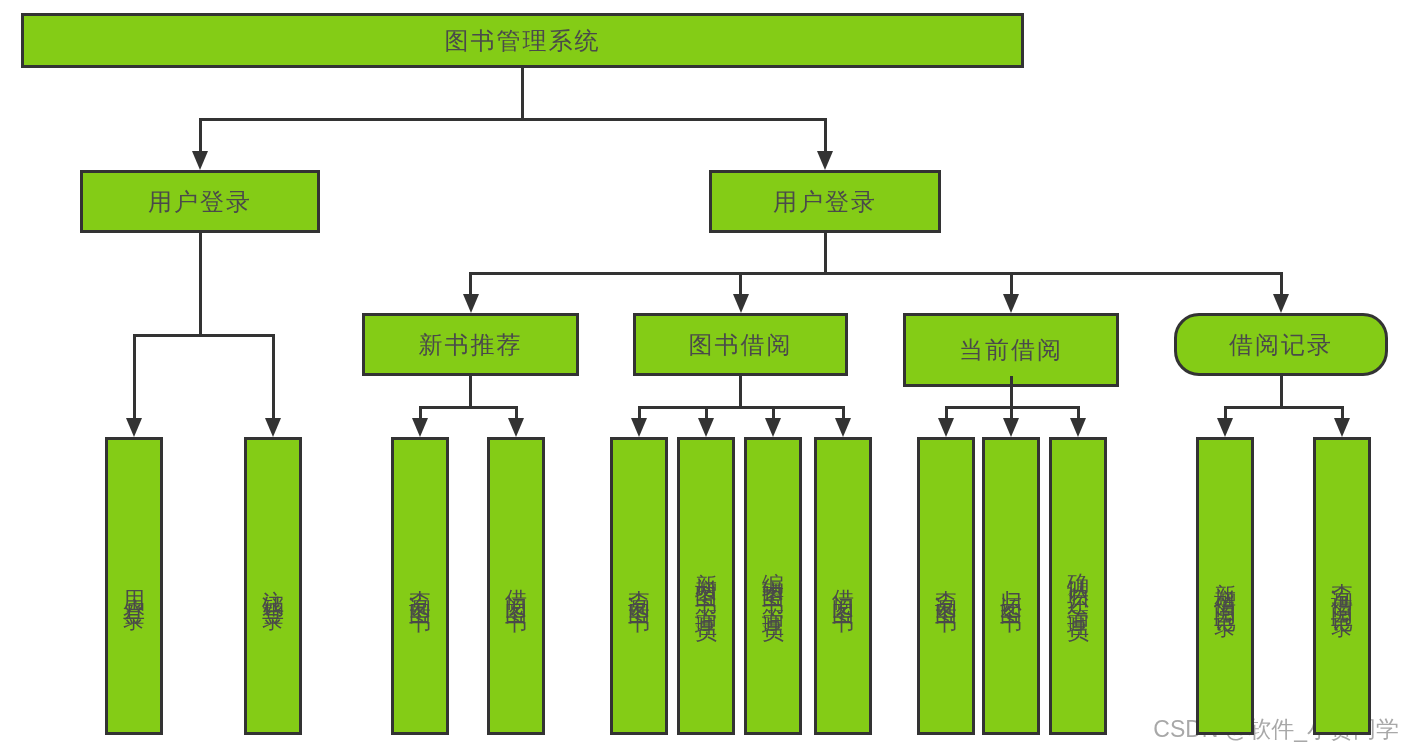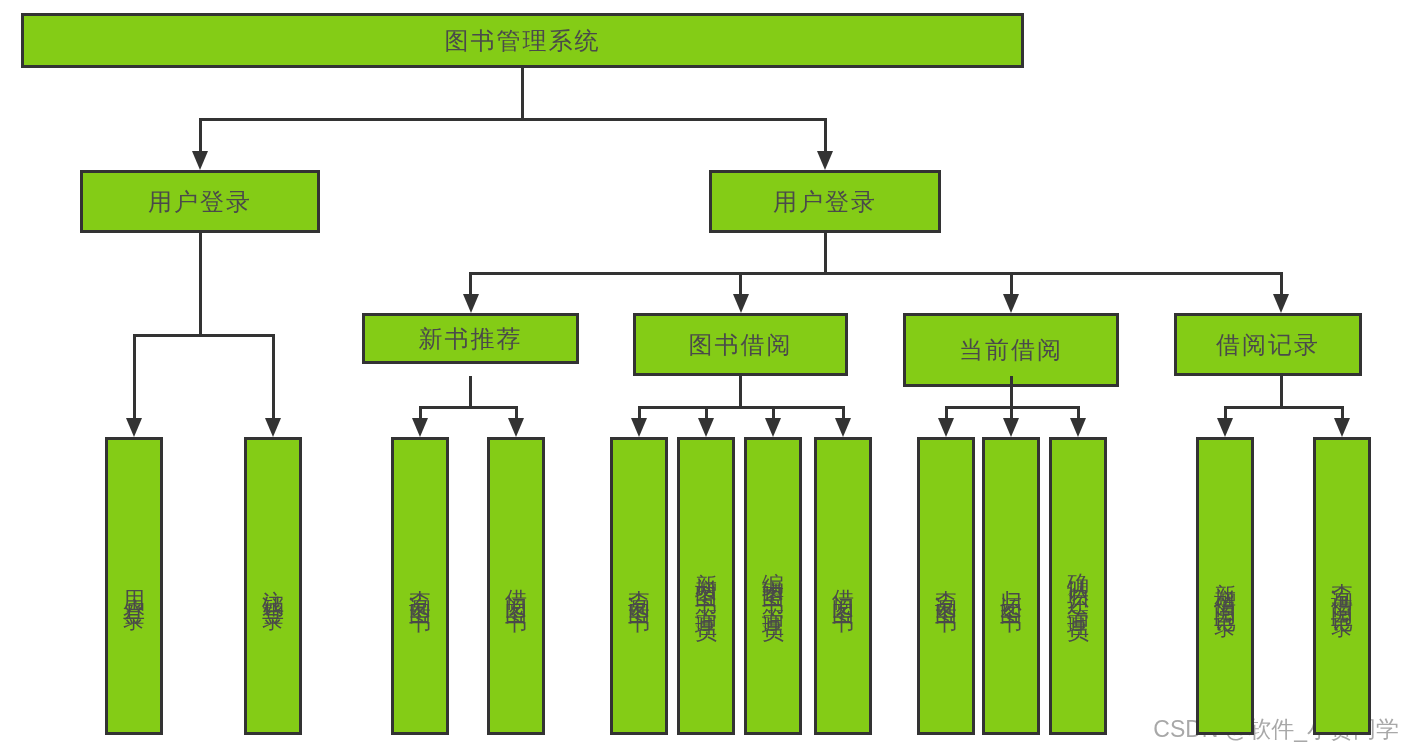--- a/index.html
+++ b/index.html
@@ -69,30 +69,30 @@
   <div class="watermark">CSDN @软件_小贺同学</div>
 <div class="node horiz" style="left: 21px; top: 13px; width: 1003px; height: 55px;">
       <span class="node-label">图书管理系统</span>
     </div>
     <div class="node horiz" style="left: 80px; top: 170px; width: 240px; height: 63px;">
       <span class="node-label">用户登录</span>
     </div>
     <div class="node horiz" style="left: 709px; top: 170px; width: 232px; height: 63px;">
       <span class="node-label">用户登录</span>
     </div>
-    <div class="node horiz" style="left: 362px; top: 313px; width: 217px; height: 51px; font-family: Liberation Mono, monospace;">
+    <div class="node horiz" style="left: 362px; top: 313px; width: 217px; height: 63px; font-family: Liberation Mono, monospace;">
       <span class="node-label">新书推荐</span>
     </div>
     <div class="node horiz" style="left: 633px; top: 313px; width: 215px; height: 63px;">
       <span class="node-label">图书借阅</span>
     </div>
     <div class="node horiz" style="left: 903px; top: 313px; width: 216px; height: 74px;">
       <span class="node-label">当前借阅</span>
     </div>
-    <div class="node horiz" style="left: 1174px; top: 313px; width: 188px; height: 63px;">
+    <div class="node horiz" style="left: 1174px; top: 313px; width: 214px; height: 63px; border-radius: 25px;">
       <span class="node-label">借阅记录</span>
     </div>
     <div class="node vert" style="left: 105px; top: 437px; width: 58px; height: 298px;">
       <span class="node-label">用户登录</span>
     </div>
     <div class="node vert" style="left: 244px; top: 437px; width: 58px; height: 298px;">
       <span class="node-label">注销登录</span>
     </div>
     <div class="node vert" style="left: 391px; top: 437px; width: 58px; height: 298px;">
       <span class="node-label">查询图书</span>

